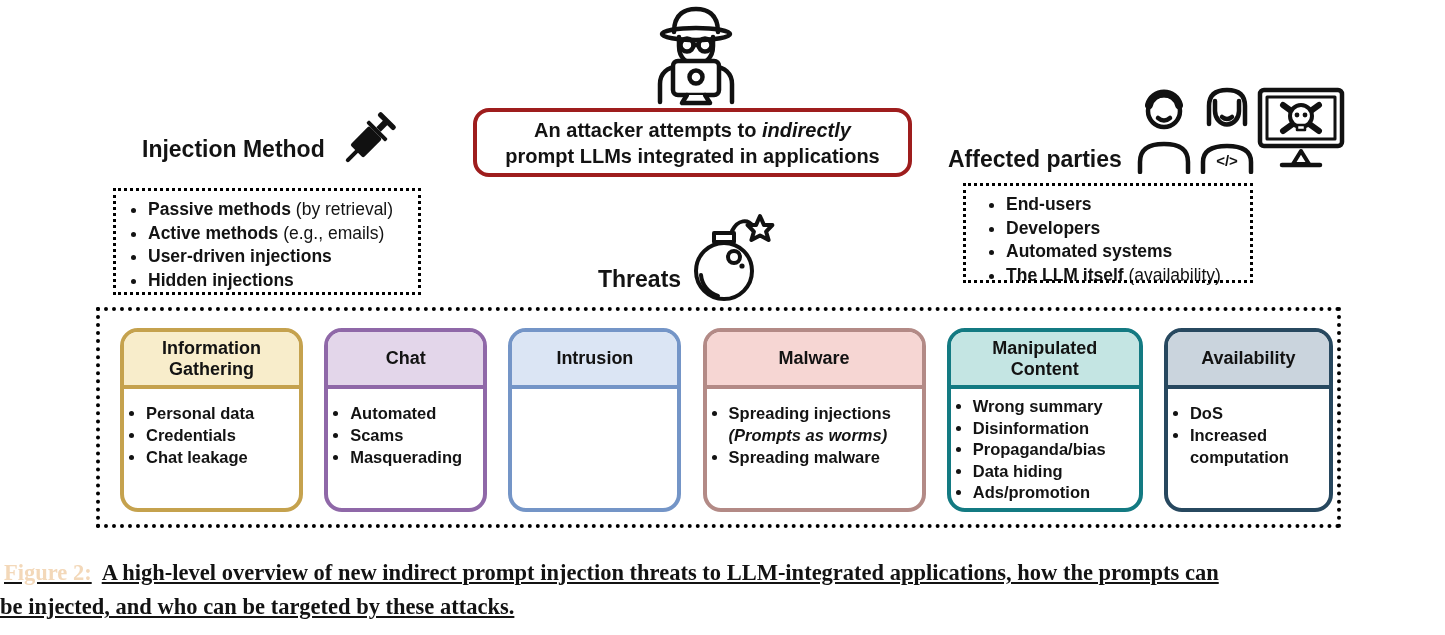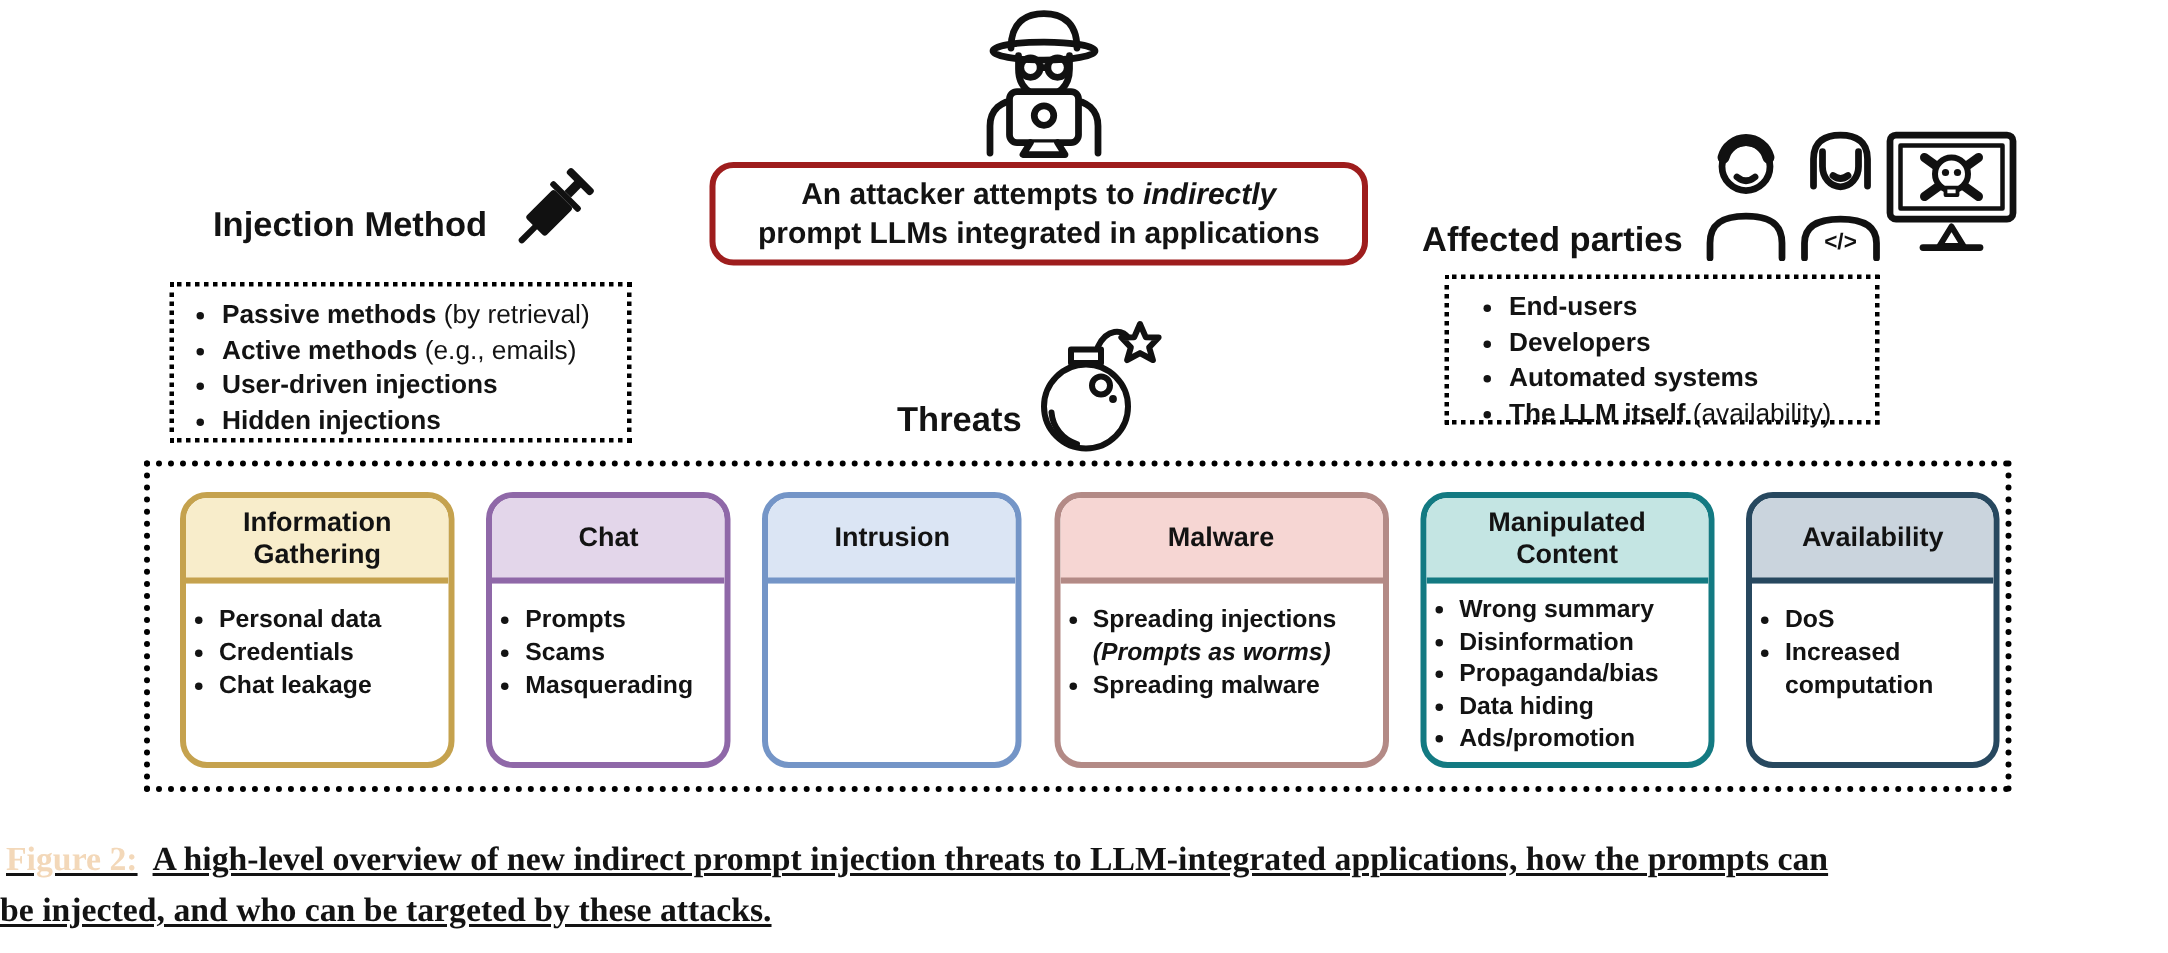--- a/index.html
+++ b/index.html
@@ -160,21 +160,21 @@
             <li><span class="b">Chat leakage</span></li>
           </ul>
         </div>
       </div>
       <div class="card" style="--c: #8F68A8; --bg: #E3D6EA;">
         <div class="card-header">
           <span>Chat</span>
         </div>
         <div class="card-body">
           <ul>
-            <li><span class="b">Prompts</span></li>
+            <li><span class="b">Automated</span></li>
             <li><span class="b">Scams</span></li>
             <li><span class="b">Masquerading</span></li>
           </ul>
         </div>
       </div>
       <div class="card" style="--c: #7495C7; --bg: #DBE5F4;">
         <div class="card-header">
           <span>Intrusion</span>
         </div>
       </div>

